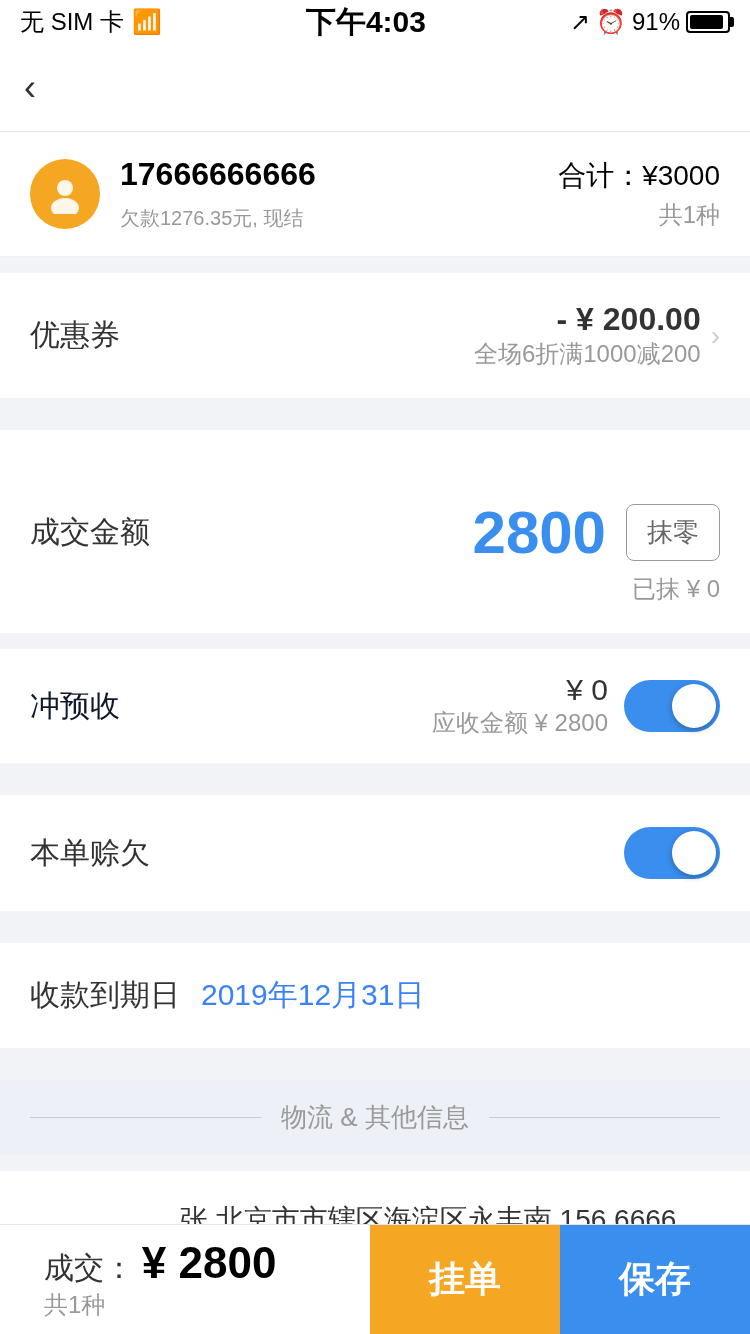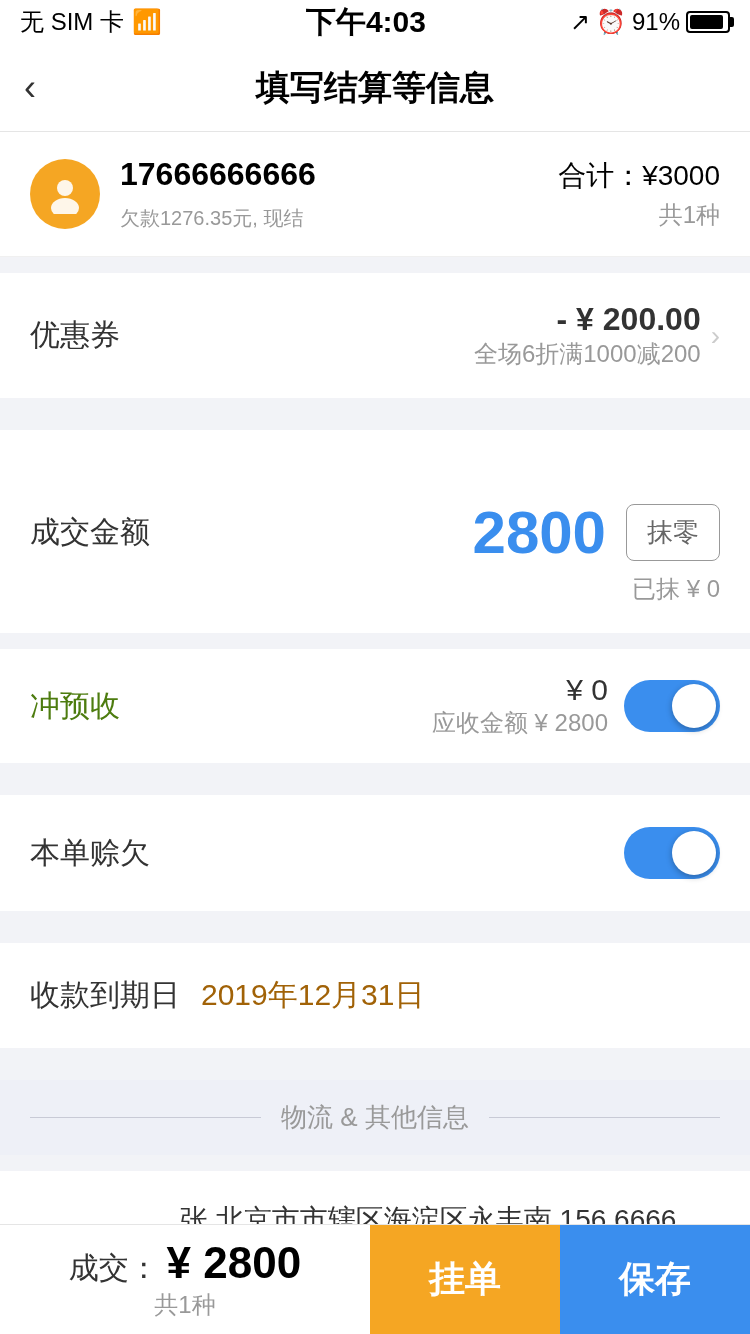--- a/index.html
+++ b/index.html
@@ -136,21 +136,21 @@
     .precollect-section {
       background: #fff;
       padding: 24px 30px;
       margin-bottom: 16px;
     }
     .precollect-row {
       display: flex;
       align-items: center;
       justify-content: space-between;
     }
-    .precollect-label { font-size: 30px; color: #4d7c0f; }
+    .precollect-label { font-size: 30px; color: #0f172a; }
     .precollect-right { display: flex; align-items: center; gap: 16px; }
     .precollect-value { font-size: 30px; color: #333; text-align: right; }
     .precollect-sub { font-size: 24px; color: #999; text-align: right; }
 
     
     .toggle {
       width: 96px; height: 52px;
       border-radius: 26px;
       background: #3a8eee;
       position: relative;
@@ -180,21 +180,21 @@
     
     .duedate-section {
       background: #fff;
       padding: 32px 30px;
       margin-bottom: 16px;
       display: flex;
       align-items: center;
       gap: 21px;
     }
     .duedate-label { font-size: 30px; color: #333; }
-    .duedate-value { font-size: 30px; color: #a16207; }
+    .duedate-value { font-size: 30px; color: #3b82f6; }
 
     
     .section-divider {
       background: #eef0f7;
       padding: 20px 30px;
       display: flex;
       align-items: center;
       gap: 20px;
       margin-bottom: 0;
     }
@@ -224,22 +224,21 @@
       bottom: 0;
       width: 750px;
       height: 110px;
       background: #fff;
       display: flex;
       align-items: center;
       border-top: 1px solid #e5e5e5;
     }
     .bottom-info {
       flex: 1;
-      padding: 0 28px;
-      text-align: center;
+      padding: 0 44px;
     }
     .bottom-deal { font-size: 30px; color: #333; }
     .bottom-deal-value { font-size: 44px; font-weight: 700; color: #000; }
     .bottom-count { font-size: 24px; color: #999; }
     .bottom-btn {
       height: 110px;
       flex: 0 0 190px;
       display: flex;
       align-items: center;
       justify-content: center;
@@ -265,21 +264,20 @@
     <span>⏰</span>
     <span>91%</span>
     <div class="battery-icon">
       <div class="battery-fill"></div>
     </div>
   </div>
 </div>
 
 <div class="nav-bar">
   <span class="nav-back">‹</span>
-  <span class="nav-title">填写结算等信息</span>
 </div>
 
 <div class="content">
 
   <div class="customer-row">
     <div class="customer-left">
       <div class="avatar">
         <svg width="40" height="40" viewBox="0 0 40 40" fill="none">
           <circle cx="20" cy="14" r="8" fill="white" opacity="0.9"></circle>
           <ellipse cx="20" cy="34" rx="14" ry="10" fill="white" opacity="0.9"></ellipse>

